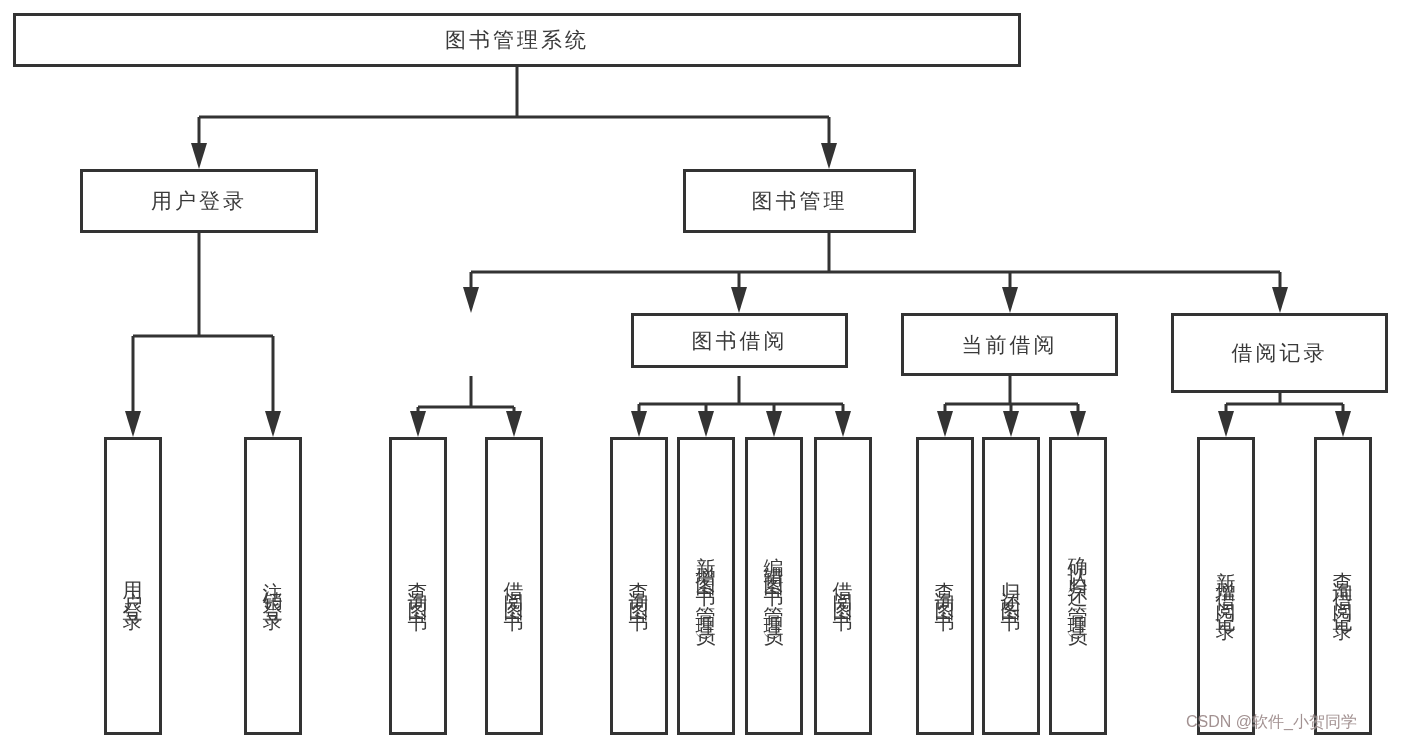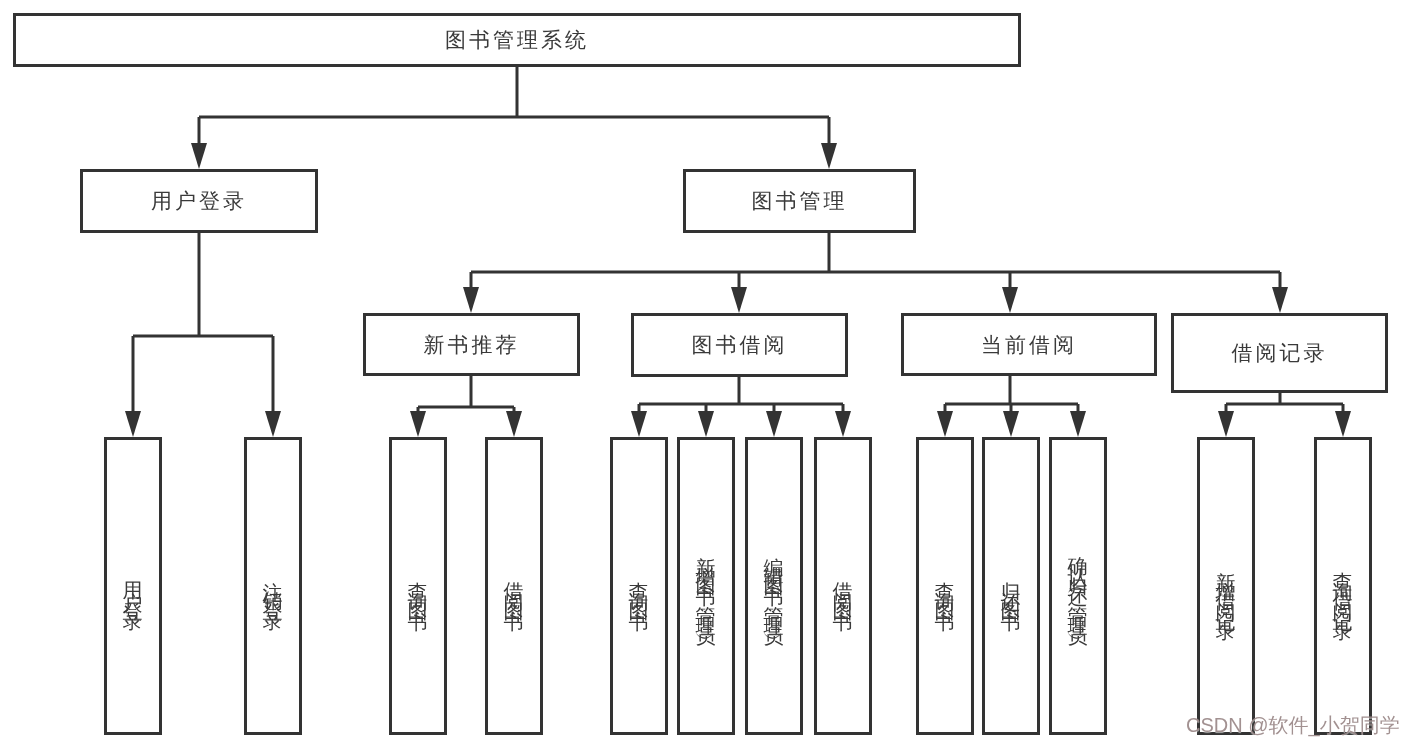--- a/index.html
+++ b/index.html
@@ -38,21 +38,21 @@
     text-orientation: mixed;
     font-size: 20px;
     letter-spacing: 10px;
     line-height: 1;
     color: #3a3a3a;
   }
   #watermark {
     position: absolute;
     left: 1186px;
     top: 712px;
-    font-size: 20px;
+    font-size: 16px;
     color: rgba(154, 136, 136, 0.92);
     white-space: nowrap;
     text-shadow: 0 1px 1px rgba(255,255,255,0.6);
   }
 </style>
 </head>
 <body>
 
 <div id="canvas">
 
@@ -108,27 +108,24 @@
     <span>图书管理系统</span>
   </div>
 
   <div class="node h" style="left:80px; top:169px; width:238px; height:64px">
     <span>用户登录</span>
   </div>
   <div class="node h" style="left:683px; top:169px; width:233px; height:64px">
     <span>图书管理</span>
   </div>
 
-  <div class="node h" style="left:363px; top:313px; width:217px; height:63px">
-    <span>新书推荐</span>
-  </div>
-  <div class="node h" style="left:631px; top:313px; width:217px; height:64px">
+  <div class="node h" style="left:631px; top:313px; width:217px; height:55px">
     <span>图书借阅</span>
   </div>
-  <div class="node h" style="left:901px; top:313px; width:256px; height:63px">
+  <div class="node h" style="left:901px; top:313px; width:217px; height:63px">
     <span>当前借阅</span>
   </div>
   <div class="node h" style="left:1171px; top:313px; width:217px; height:80px">
     <span>借阅记录</span>
   </div>
 
   <div class="node v" style="left:104px; top:437px; width:58px; height:298px">
     <span>用户登录</span>
   </div>
   <div class="node v" style="left:244px; top:437px; width:58px; height:298px">

